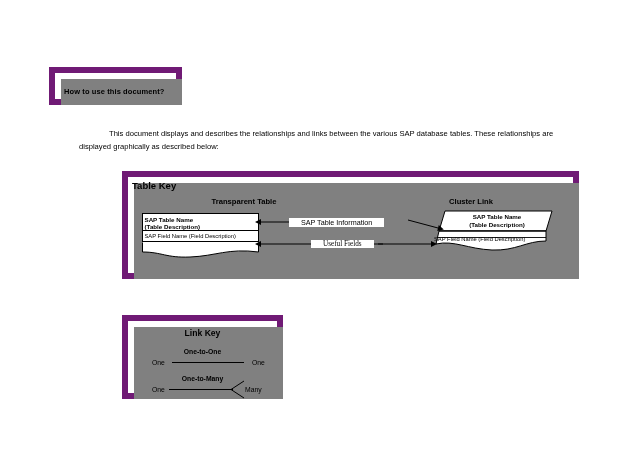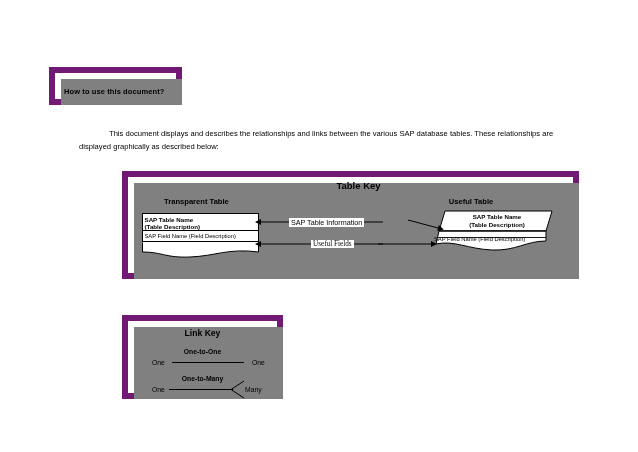--- a/index.html
+++ b/index.html
@@ -67,32 +67,33 @@
   
   #tablekey-box {
     left: 122px;
     top: 171px;
     width: 457px;
     height: 108px;
     z-index: 2;
   }
   #tablekey-title {
     position: absolute;
-    left: 16px;
+    left: 4px;
     right: 0;
     top: 3px;
-    text-align: center;
+    text-align: left;
     font-size: 9.5px;
     font-weight: bold;
   }
   #transparent-heading {
     position: absolute;
     left: 36px;
     top: 20px;
     width: 160px;
+    text-align: center;
     font-size: 7.6px;
     font-weight: bold;
   }
   #cluster-heading {
     position: absolute;
     left: 263px;
     top: 20px;
     width: 160px;
     text-align: center;
     font-size: 7.6px;
@@ -170,21 +171,21 @@
     top: 26px;
     font-size: 5.8px;
     white-space: nowrap;
   }
 
   
   .conn-label {
     position: absolute;
     background: #ffffff;
     font-size: 7.2px;
-    padding: 0 2px;
+    padding: 0 12px;
     white-space: nowrap;
   }
   #label-table-info { left: 161px; top: 41px; }
   #label-useful-fields { left: 183px; top: 63px; font-family: Liberation Serif, serif; }
 
   
   #linkkey-box {
     left: 122px;
     top: 315px;
     width: 161px;
@@ -229,21 +230,21 @@
 <div class="shadow-box" id="howto-box">
   <div id="howto-label">How to use this document?</div>
 </div>
 
 <div id="intro-paragraph">This document displays and describes the relationships and links between the various SAP database tables. These relationships are displayed graphically as described below:</div>
 
 <div class="shadow-box" id="tablekey-box">
 
   <div id="tablekey-title">Table Key</div>
   <div id="transparent-heading">Transparent Table</div>
-  <div id="cluster-heading">Useful Table</div>
+  <div id="cluster-heading">Cluster Link</div>
 
   <div id="transparent-table">
     <div class="tt-head">
       <span class="l1">SAP Table Name</span>
       <span class="l2">(Table Description)</span>
     </div>
     <div class="tt-field">
       <span>SAP Field Name (Field Description)</span>
     </div>
     <svg class="tt-tail" width="120" height="16" viewBox="0 0 120 16">

